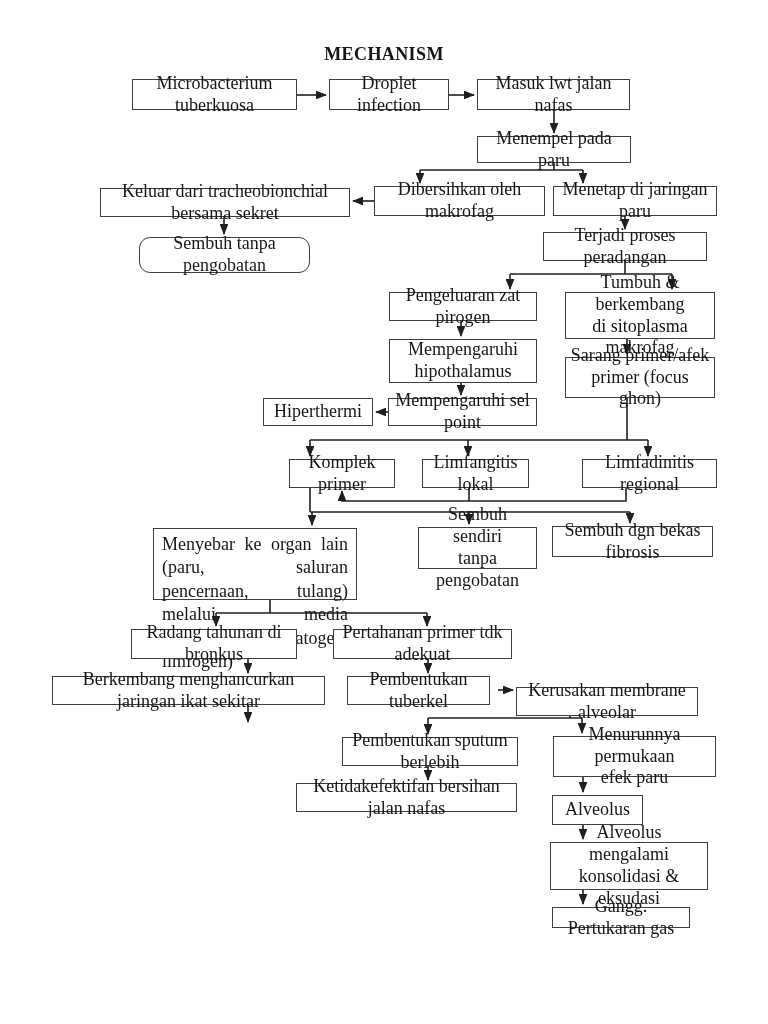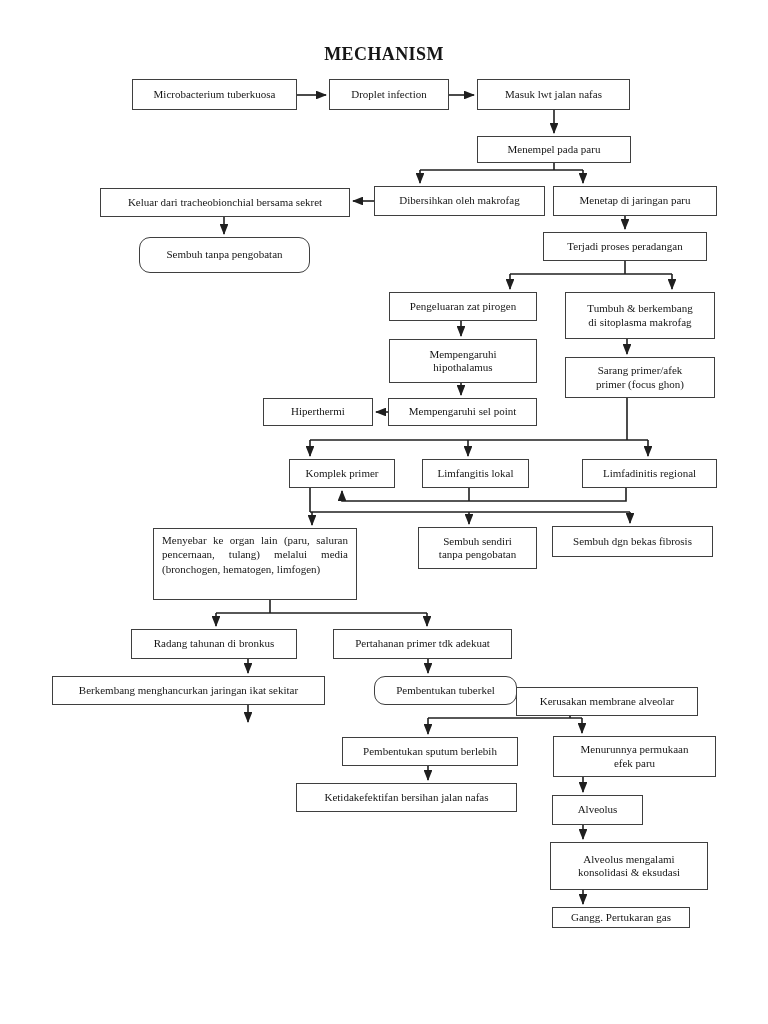--- a/index.html
+++ b/index.html
@@ -20,21 +20,21 @@
     position:absolute;top:44px;left:0;width:768px;
     text-align:center;font-weight:bold;font-size:18px;
     letter-spacing:0.4px;color:var(--text);
   }
   .canvas{position:absolute;inset:0;}
   .node{
     position:absolute;box-sizing:border-box;
     border:1.5px solid var(--box-border);
     background:var(--bg);
     display:flex;align-items:center;justify-content:center;
-    text-align:center;font-size:11px;line-height:1.22;
+    text-align:center;font-size:18px;line-height:1.22;
     padding:1px 4px;color:var(--text);
   }
   .node span{white-space:pre-line;}
   .node.justify{
     text-align:justify;align-items:flex-start;justify-content:flex-start;
     padding:4px 8px;line-height:1.3;
   }
   .node.justify span{white-space:normal;text-align:justify;text-align-last:left;display:block;width:100%;}
   svg.connectors{position:absolute;left:0;top:0;width:768px;height:1024px;pointer-events:none;}
   svg .wire{fill:none;stroke:var(--line);stroke-width:1.6;}
@@ -171,21 +171,21 @@
       </div>
       <div class="node" style="left: 131px; top: 629px; width: 166px; height: 30px;">
         <span>Radang tahunan di bronkus</span>
       </div>
       <div class="node" style="left: 333px; top: 629px; width: 179px; height: 30px;">
         <span>Pertahanan primer tdk adekuat</span>
       </div>
       <div class="node" style="left: 52px; top: 676px; width: 273px; height: 29px;">
         <span>Berkembang menghancurkan jaringan ikat sekitar</span>
       </div>
-      <div class="node" style="left: 374px; top: 676px; width: 143px; height: 29px; border-radius: 11px;">
+      <div class="node" style="left: 347px; top: 676px; width: 143px; height: 29px;">
         <span>Pembentukan tuberkel</span>
       </div>
       <div class="node" style="left: 516px; top: 676px; width: 182px; height: 29px; margin-top: 11px;">
         <span>Kerusakan membrane alveolar</span>
       </div>
       <div class="node" style="left: 342px; top: 737px; width: 176px; height: 29px;">
         <span>Pembentukan sputum berlebih</span>
       </div>
       <div class="node" style="left: 553px; top: 736px; width: 163px; height: 41px;">
         <span>Menurunnya permukaan

